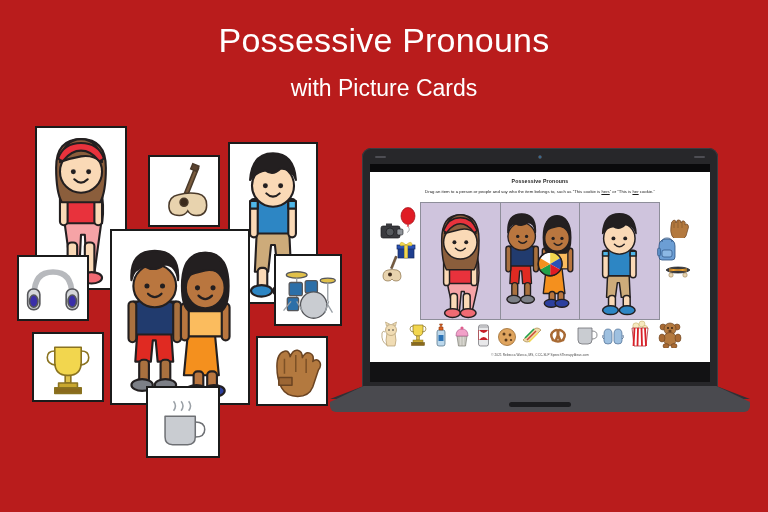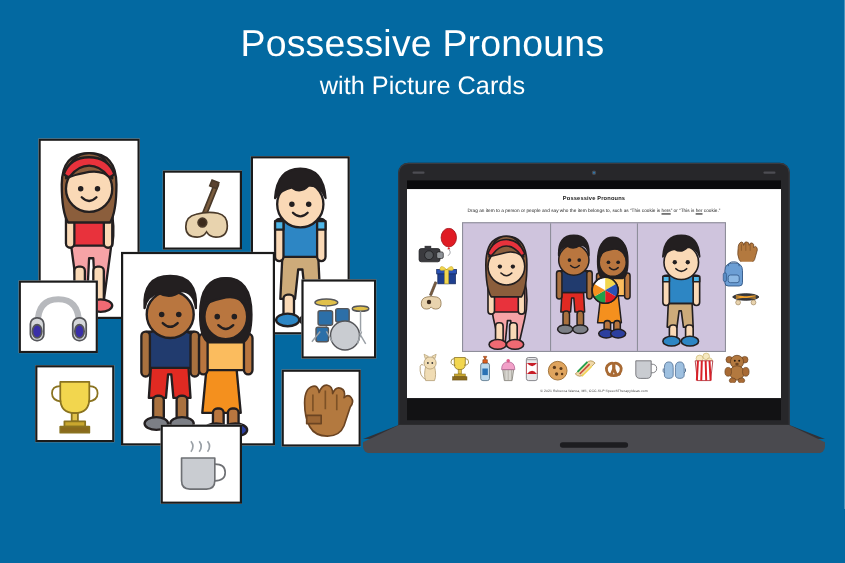--- a/index.html
+++ b/index.html
@@ -18,21 +18,21 @@
   
   #title-block {
     position: absolute; left: 0; top: 20px; width: 768px;
     text-align: center; color: #ffffff;
   }
   #main-title {
     font-size: 34px; font-weight: 400; letter-spacing: .2px;
     line-height: 40px;
   }
   #sub-title {
-    font-size: 23px; font-weight: 400; line-height: 30px; margin-top: 2px; text-align: center;
+    font-size: 23px; font-weight: 400; line-height: 30px; margin-top: 13px; text-align: center;
   }
 
   
   .card {
     position: absolute;
     background: #ffffff;
     border: 2px solid #1b1b1b;
     overflow: hidden;
   }
   .card > svg { display: block; width: 100%; height: 100%; }
@@ -106,21 +106,21 @@
   #ws-footer {
     position: absolute; left: 0; bottom: 5px; width: 100%;
     text-align: center; font-size: 3.1px; color: #444; letter-spacing: .1px;
   }
   .ws-icon { position: absolute; }
   .ws-icon svg { display: block; width: 100%; height: 100%; }
 </style>
 </head>
 <body>
 
-<div id="stage" style="background: #0369a1;">
+<div id="stage" style="background: #b91c1c;">
 
   <div id="title-block">
     <div id="main-title">Possessive Pronouns</div>
     <div id="sub-title">with Picture Cards</div>
   </div>
 
   <div class="card" style="left:35px; top:126px; width:92px; height:164px;">
     <svg viewBox="0 0 92 164">
       <g stroke="#231f20" stroke-width="2.2" stroke-linejoin="round">
         <path d="M30 56 q-4 28 0 50 l6 44 h8 l2-40 h4 l2 40 h8 l6-44 q4-22 0-50z" fill="#f6a3a6"></path>

